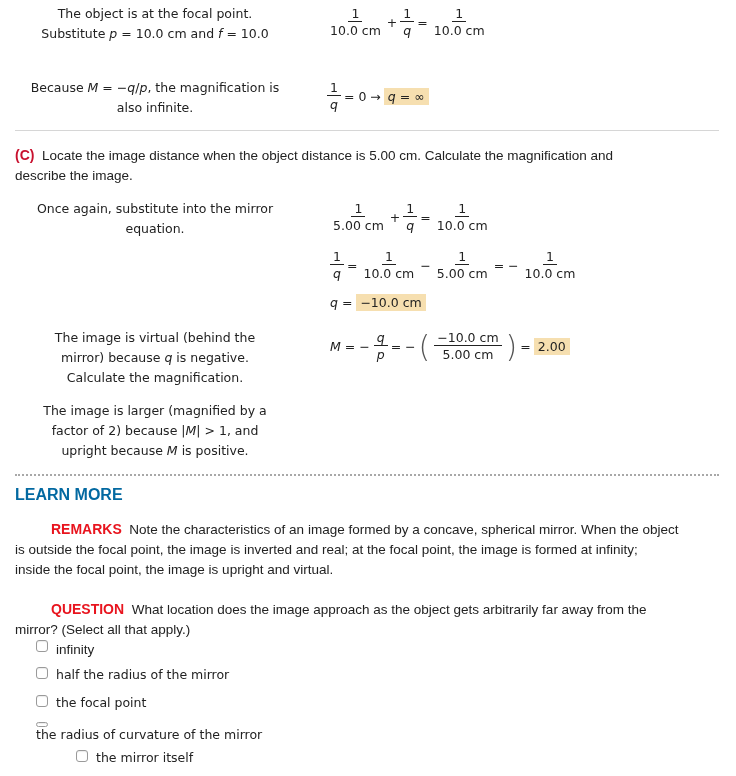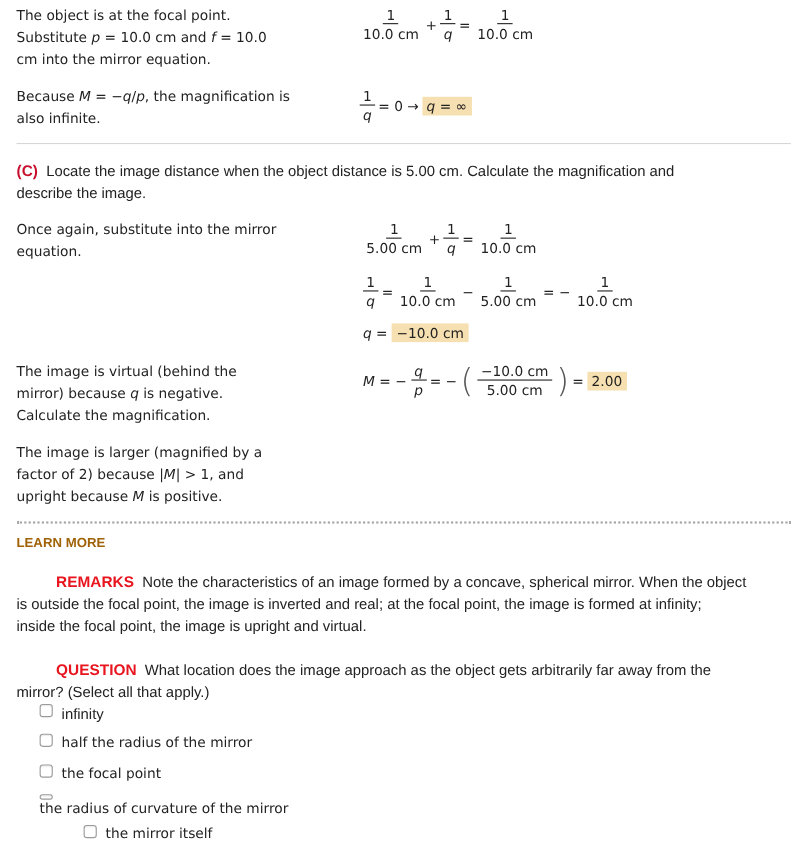--- a/index.html
+++ b/index.html
@@ -1,49 +1,48 @@
 <!DOCTYPE html>
 <html><head>
 <meta charset="utf-8">
 <style>
   html, body { margin: 0; padding: 0; background: #ffffff; }
   body {
     width: 736px; height: 776px; overflow: hidden; position: relative;
     font-family: "DejaVu Sans", sans-serif; font-size: 12.5px; color: #222;
   }
   .abs { position: absolute; }
-  .p { line-height: 20px; margin: 0; }
+  .p { line-height: 20px; margin: 0; text-align: center; }
   i, .it { font-style: italic; }
   .hl { background: #f6dfb0; padding: 1px 4px; }
   .frac { display: inline-flex; flex-direction: column; align-items: center; vertical-align: middle; }
   .frac .num { border-bottom: 1px solid #222; padding: 0 3px; line-height: 15px; text-align: center; }
   .frac .den { padding: 0 3px; line-height: 17px; text-align: left; }
   .op { display: inline-block; margin: 0 3px; vertical-align: middle; }
   .eq { display: flex; align-items: center; white-space: nowrap; font-size: 12.5px; }
   .rule-solid { position: absolute; left: 15px; width: 704px; height: 0; border-top: 1px solid #d6d6d6; }
   .rule-dotted { position: absolute; left: 15px; width: 704px; height: 0; border-top: 2px dotted #a8a8a8; }
   .part-label { color: #c8102e; font-weight: bold; font-size: 14px; }
-  .learn { color: #a16207; font-weight: bold; font-size: 12px; font-family: "Liberation Sans", sans-serif; }
+  .learn { color: #0369a1; font-weight: bold; font-size: 16px; font-family: "Liberation Sans", sans-serif; }
   .remarks-label { color: #e8141e; font-weight: bold; font-size: 14px; font-family: "Liberation Sans", sans-serif; margin-left: 36px; }
   .narrow { font-family: "Liberation Sans", sans-serif; font-size: 13.5px; line-height: 20px; }
   .paren { font-size: 30px; font-weight: 200; color: #555; line-height: 30px; vertical-align: middle; }
   .opt { display: flex; height: 20px; }
   .cb {
     width: 10px; height: 10px; border: 1px solid #9a9a9a; border-radius: 3px; background: #fff;
     margin-right: 8px; box-shadow: inset 0 1px 1px rgba(0,0,0,0.08);
   }
 </style>
 </head>
 <body>
 
 <div class="abs" style="left:15px; top:4px; width:280px;">
   <p class="p">
     <span>The object is at the focal point.</span><br>
     <span>Substitute </span><i>p</i><span> = 10.0 cm and </span><i>f</i><span> = 10.0</span><br>
-    <span>cm into the mirror equation.</span>
   </p>
 </div>
 
 <div class="abs eq" style="left:327px; top:6px;">
   <span class="frac">
       <span class="num">1</span>
       <span class="den">10.0 cm</span>
     </span>
   <span class="op">+</span>
   <span class="frac">

